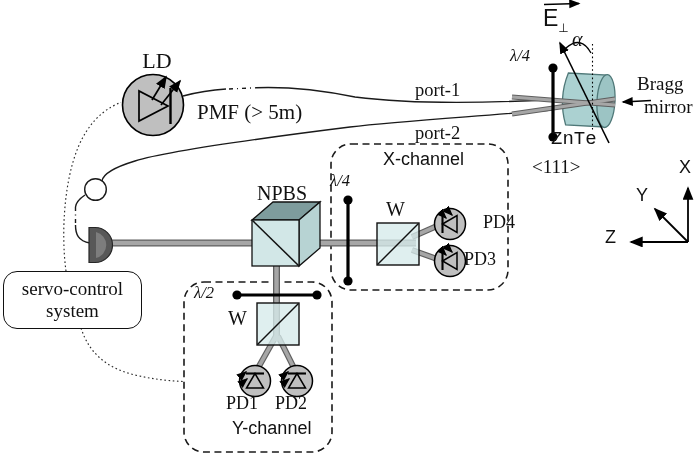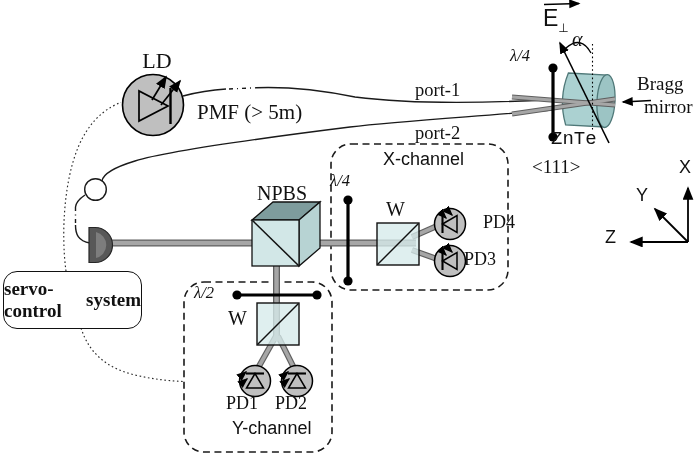--- a/index.html
+++ b/index.html
@@ -5,22 +5,22 @@
   html,body{margin:0;padding:0;background:#fff;}
   .stage{position:relative;width:700px;height:457px;background:#ffffff;overflow:hidden;
          font-family:"Liberation Serif",serif;color:#111;}
   .lbl{position:absolute;white-space:nowrap;line-height:1.05;}
   .serif{font-family:"Liberation Serif",serif;}
   .sans{font-family:"Liberation Sans",sans-serif;}
   .it{font-style:italic;}
   .svgabs{position:absolute;left:0;top:0;}
   .servo-box{position:absolute;left:3px;top:271px;width:137px;height:56px;
              border:1.6px solid #111;border-radius:14px;background:#fff;
-             display:flex;flex-direction:row;align-items:center;justify-content:center;
-             font-size:19px;font-weight:bold;}
+             display:flex;flex-direction:column;align-items:center;justify-content:center;
+             font-size:19px;}
   .esub{font-size:12px;vertical-align:-6px;}
 </style>
 </head>
 <body>
 
 <div class="stage">
 
   <svg class="svgabs" width="700" height="457" viewBox="0 0 700 457">
     <defs>
       <marker id="ah" markerWidth="9" markerHeight="8" refX="6.5" refY="3" orient="auto">

